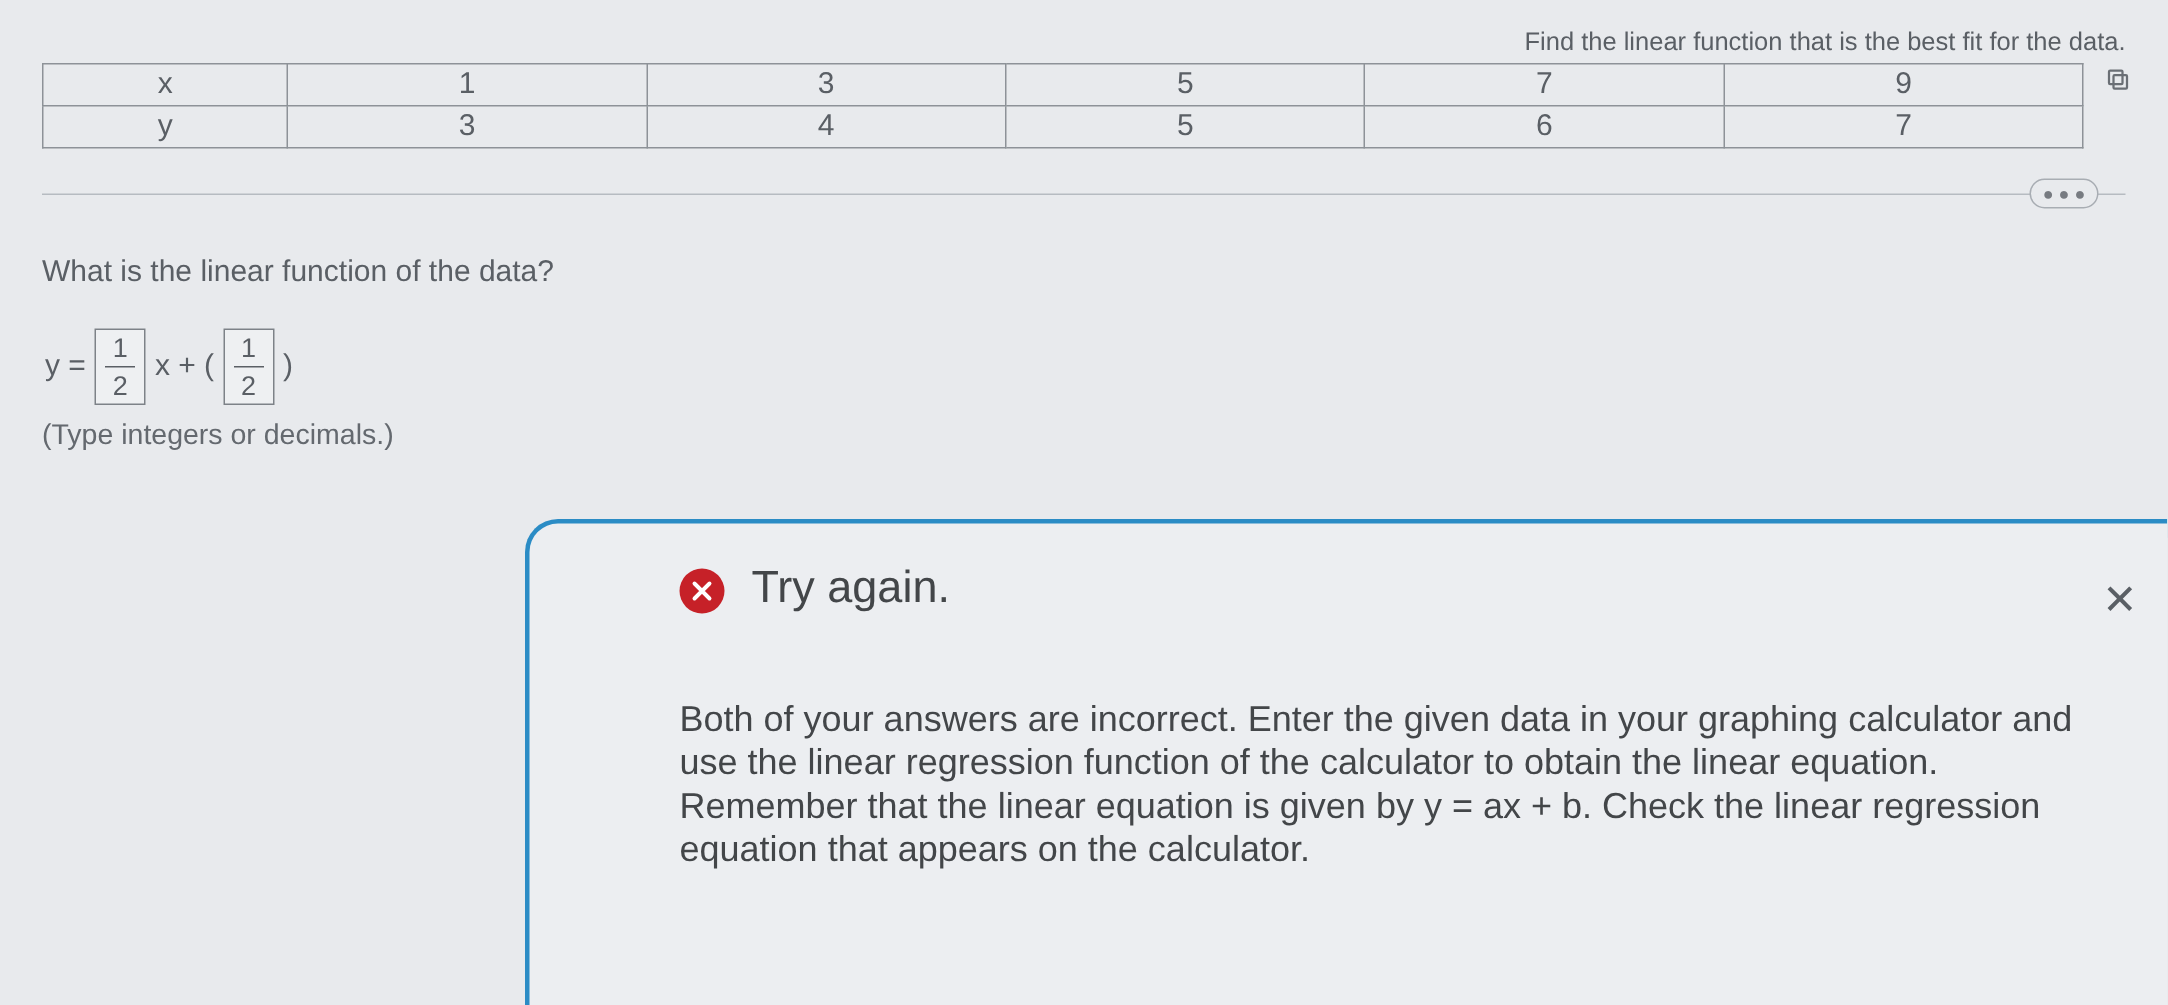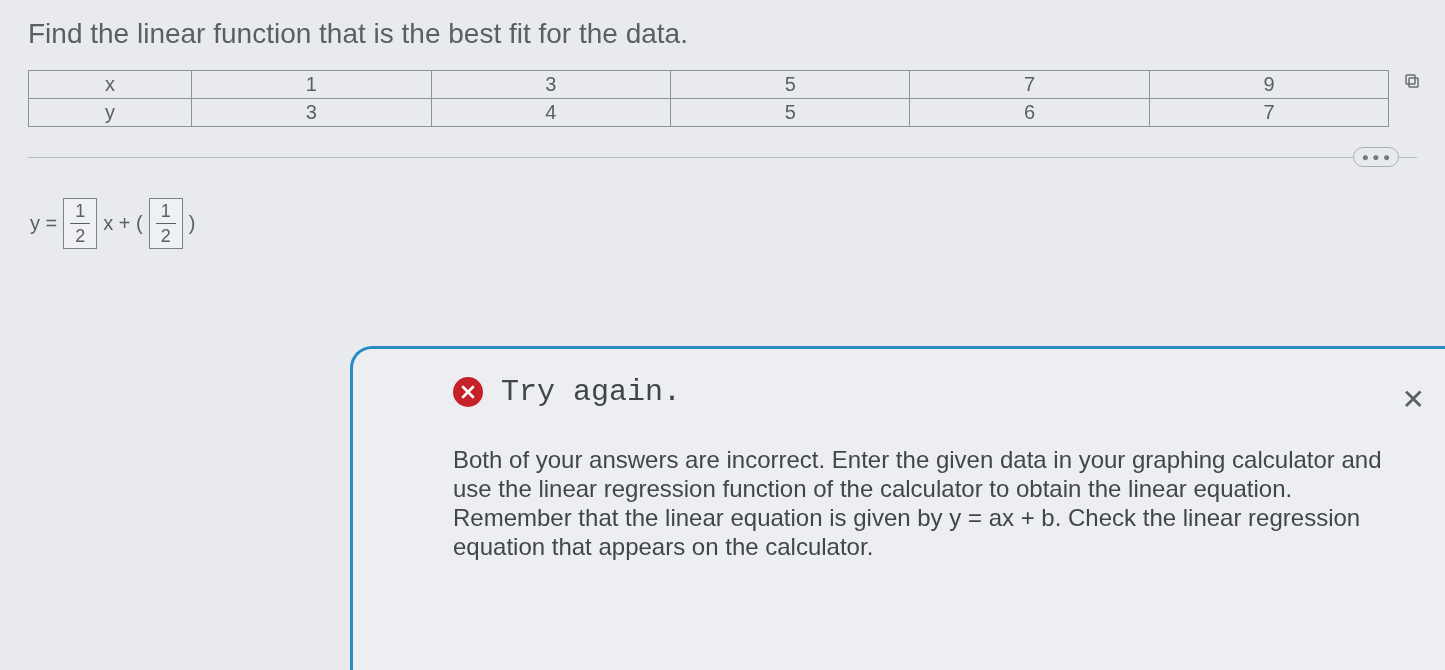--- a/index.html
+++ b/index.html
@@ -9,23 +9,24 @@
     width: 1445px;
     height: 670px;
     overflow: hidden;
     color: #555a60;
     position: relative;
   }
   .content {
     padding: 18px 28px 0 28px;
   }
   .prompt {
-    font-size: 28px;
-    color: #5a5f65;
-    margin-bottom: 20px;
+    font-size: 17px;
+    color: #5a5f65;
+    margin-bottom: 4px;
+    text-align: right;
   }
   .data-table-wrap {
     position: relative;
     margin-bottom: 20px;
   }
   table.data-table {
     border-collapse: collapse;
     width: 98%;
   }
   table.data-table td {
@@ -129,23 +130,22 @@
     position: absolute;
     right: 20px;
     top: 34px;
     font-size: 28px;
     color: #5a5f65;
     cursor: pointer;
     font-weight: 300;
   }
   .feedback-header {
     display: flex;
-    align-items: center;
-    margin-bottom: 36px;
-    font-family: Liberation Mono, monospace;
+    align-items: flex-end;
+    margin-bottom: 56px;
   }
   .err-badge {
     width: 30px;
     height: 30px;
     background: #c62128;
     border-radius: 50%;
     display: flex;
     align-items: center;
     justify-content: center;
     margin-right: 18px;
@@ -198,37 +198,39 @@
     </div>
   </div>
 
   <div class="divider-wrap">
     <hr class="divider-line">
     <div class="ellipsis-pill">
       <span>● ● ●</span>
     </div>
   </div>
 
+  <div class="question">What is the linear function of the data?</div>
 
   <div class="equation">
     <span class="eq-text">y =</span>
     <div class="frac-input">
       <span class="num">1</span>
       <span class="bar"></span>
       <span class="den">2</span>
     </div>
     <span class="eq-text">x + (</span>
     <div class="frac-input">
       <span class="num">1</span>
       <span class="bar"></span>
       <span class="den">2</span>
     </div>
     <span class="eq-text">)</span>
   </div>
 
+  <div class="hint">(Type integers or decimals.)</div>
 </div>
 
 <div class="feedback">
   <div class="feedback-close">✕</div>
   <div class="feedback-header">
     <div class="err-badge">
       <svg viewBox="0 0 16 16">
           <path d="M3 3 L13 13 M13 3 L3 13" stroke="#fff" stroke-width="2.6" stroke-linecap="round"></path>
         </svg>
     </div>

